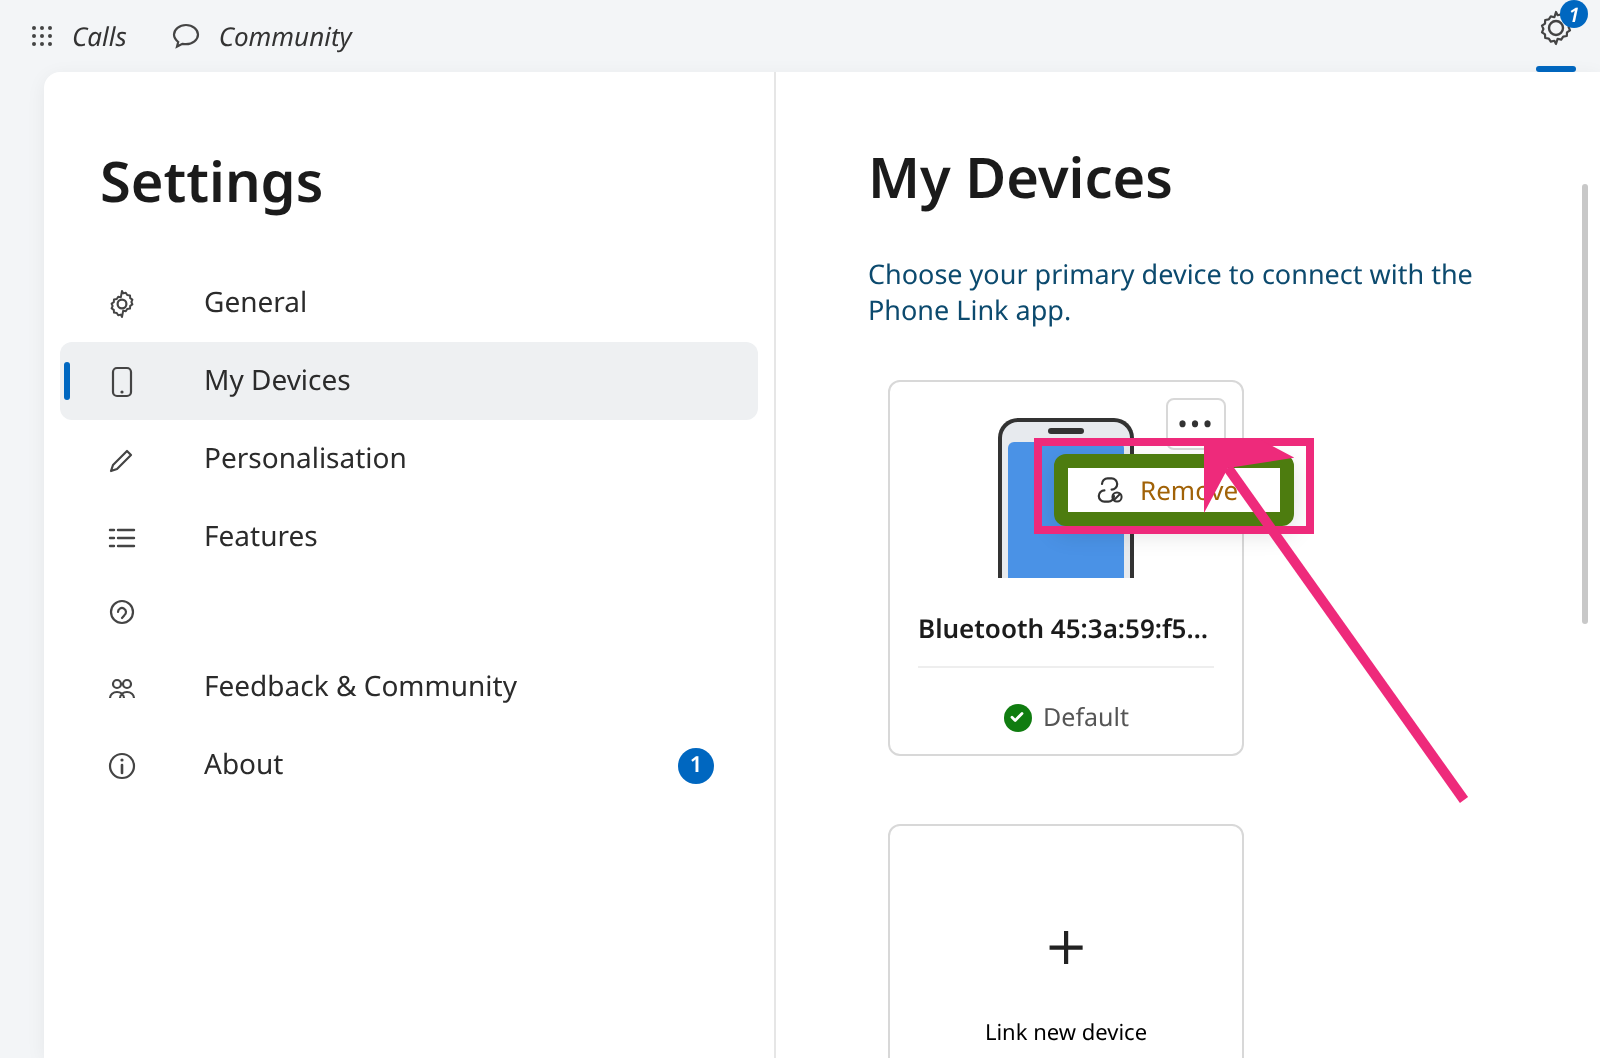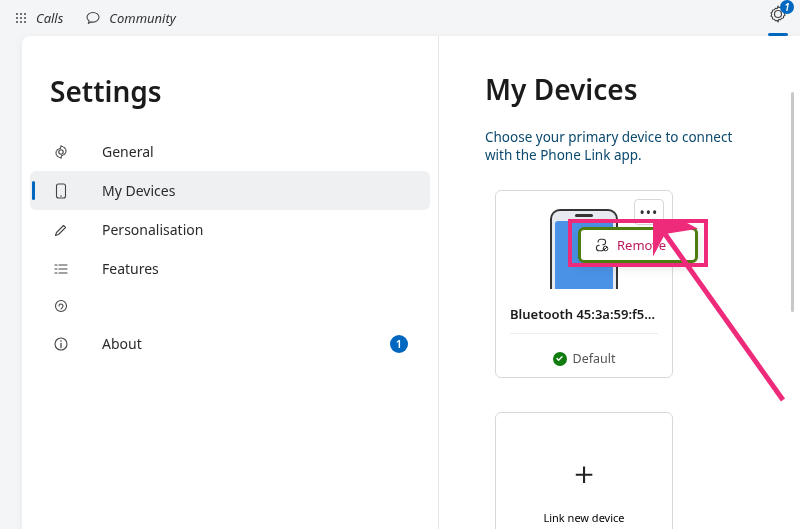--- a/index.html
+++ b/index.html
@@ -7,21 +7,21 @@
 
     .topbar { height: 36px; display: flex; align-items: center; padding: 0 14px; position: relative; font-style: italic; }
     .topbar .nav-item { display: inline-flex; align-items: center; gap: 8px; margin-right: 22px; font-size: 13px; color: #333; cursor: pointer; }
     .topbar .nav-item .icon svg { display: block; }
     .topbar .settings-btn { position: absolute; right: 12px; top: 4px; cursor: pointer; }
     .topbar .settings-btn .badge { position: absolute; top: -4px; right: -6px; background: #0067c0; color: #fff; font-size: 10px; width: 14px; height: 14px; border-radius: 50%; display: flex; align-items: center; justify-content: center; font-weight: 600; }
     .topbar .settings-btn .underline { width: 20px; height: 3px; background: #0067c0; margin-top: 4px; border-radius: 2px; }
 
     .panel { position: absolute; left: 22px; top: 36px; right: 0; bottom: 0; background: #fff; border-top-left-radius: 8px; box-shadow: 0 2px 10px rgba(0,0,0,.06); display: flex; overflow: hidden; }
 
-    .sidebar { width: 417px; border-right: 1px solid #e6e6e6; display: flex; flex-direction: column; padding-top: 18px; padding-bottom: 12px; }
+    .sidebar { width: 366px; border-right: 1px solid #e6e6e6; display: flex; flex-direction: column; padding-top: 18px; padding-bottom: 12px; }
     .sidebar h1 { font-size: 28px; font-weight: 600; padding: 18px 28px 22px; color: #1b1b1b; }
     .nav-list { display: flex; flex-direction: column; padding: 0 8px; }
     .nav-row { display: flex; align-items: center; gap: 32px; padding: 10px 22px; border-radius: 6px; font-size: 14px; color: #2b2b2b; cursor: pointer; position: relative; }
     .nav-row.active { background: #eef0f2; }
     .nav-row.active::before { content: ""; position: absolute; left: 2px; top: 10px; bottom: 10px; width: 3px; background: #0067c0; border-radius: 2px; }
     .nav-row .icon { width: 18px; display: flex; justify-content: center; }
     .nav-row .notif { margin-left: auto; width: 18px; height: 18px; background: #0067c0; color: #fff; border-radius: 50%; font-size: 11px; display: flex; align-items: center; justify-content: center; font-weight: 600; }
 
     .main { flex: 1; padding: 34px 40px 0 46px; position: relative; overflow: hidden; }
     .main h1 { font-size: 28px; font-weight: 600; color: #1b1b1b; margin-bottom: 20px; }
@@ -30,21 +30,21 @@
     .card { width: 178px; border: 1px solid #d8d8d8; border-radius: 6px; padding: 14px 14px 10px; position: relative; background: #fff; margin-left: 10px; }
     .card .more-btn { position: absolute; top: 8px; right: 8px; width: 30px; height: 26px; border: 1px solid #d8d8d8; border-radius: 4px; display: flex; align-items: center; justify-content: center; cursor: pointer; font-size: 14px; letter-spacing: 1px; color: #333; background: #fff; }
     .card .phone { width: 68px; height: 80px; margin: 4px auto 16px; background: #e7eaee; border: 2px solid #333; border-radius: 10px 10px 0 0; border-bottom: none; position: relative; }
     .card .phone .screen { position: absolute; left: 3px; right: 3px; top: 10px; bottom: 0; background: #4a92e6; border-radius: 3px 3px 0 0; }
     .card .phone .notch { position: absolute; top: 3px; left: 50%; transform: translateX(-50%); width: 18px; height: 3px; background: #333; border-radius: 2px; }
     .card .name { font-size: 13px; font-weight: 600; color: #1b1b1b; margin-top: 6px; white-space: nowrap; overflow: hidden; text-overflow: ellipsis; }
     .card .status { display: flex; align-items: center; justify-content: center; gap: 6px; margin-top: 10px; padding-top: 16px; border-top: 1px solid #eee; font-size: 12.5px; color: #555; }
     .card .status .dot { width: 14px; height: 14px; background: #107c10; border-radius: 50%; display: flex; align-items: center; justify-content: center; }
     .card .status .dot svg { display: block; }
 
-    .remove-popup { position: absolute; top: 36px; right: -26px; width: 120px; height: 36px; background: #fff; border: 3px solid #4d7c0f; border-radius: 6px; box-shadow: 0 4px 12px rgba(0,0,0,.12); display: flex; align-items: center; gap: 8px; padding: 0 12px; cursor: pointer; z-index: 5; font-size: 13px; color: #be185d; }
+    .remove-popup { position: absolute; top: 36px; right: -26px; width: 120px; height: 36px; background: #fff; border: 7px solid #4d7c0f; border-radius: 6px; box-shadow: 0 4px 12px rgba(0,0,0,.12); display: flex; align-items: center; gap: 8px; padding: 0 12px; cursor: pointer; z-index: 5; font-size: 13px; color: #a16207; }
     .remove-popup .icon { display: flex; }
     .anno-box { position: absolute; border: 4px solid #ee2a7b; pointer-events: none; z-index: 6; }
 
     .add-card { width: 178px; height: 150px; border: 1px solid #d8d8d8; border-radius: 6px; margin-top: 34px; margin-left: 10px; display: flex; flex-direction: column; align-items: center; justify-content: center; gap: 14px; cursor: pointer; }
     .add-card .plus { font-size: 32px; font-weight: 200; color: #222; }
     .add-card .link-text { color: #000000; font-size: 11px; }
 
     .scroll-indicator { position: absolute; right: 6px; top: 56px; width: 3px; height: 220px; background: #c8c8c8; border-radius: 2px; }
 
     .arrow-anno { position: absolute; pointer-events: none; z-index: 7; }
@@ -131,20 +131,30 @@
         <span class="icon">
             <svg width="16" height="16" viewBox="0 0 16 16">
               <circle cx="8" cy="8" r="5.5" fill="none" stroke="#444" stroke-width="1.1"></circle>
               <path d="M6 8a2 2 0 1 1 3.2 1.6L8 11" stroke="#444" stroke-width="1.1" fill="none" stroke-linecap="round"></path>
             </svg>
           </span>
       </div>
       <div class="nav-row">
         <span class="icon">
             <svg width="16" height="16" viewBox="0 0 16 16">
+              <circle cx="5.5" cy="6" r="2" fill="none" stroke="#444" stroke-width="1.1"></circle>
+              <circle cx="10.5" cy="6" r="2" fill="none" stroke="#444" stroke-width="1.1"></circle>
+              <path d="M2 13c0-1.7 1.6-3 3.5-3S9 11.3 9 13M7 13c0-1.7 1.6-3 3.5-3s3.5 1.3 3.5 3" fill="none" stroke="#444" stroke-width="1.1"></path>
+            </svg>
+          </span>
+        <span>Feedback &amp; Community</span>
+      </div>
+      <div class="nav-row">
+        <span class="icon">
+            <svg width="16" height="16" viewBox="0 0 16 16">
               <circle cx="8" cy="8" r="6" fill="none" stroke="#444" stroke-width="1.1"></circle>
               <circle cx="8" cy="5" r="0.8" fill="#444"></circle>
               <path d="M8 7.5v4" stroke="#444" stroke-width="1.3" stroke-linecap="round"></path>
             </svg>
           </span>
         <span>About</span>
         <span class="notif">1</span>
       </div>
     </div>
   </div>

